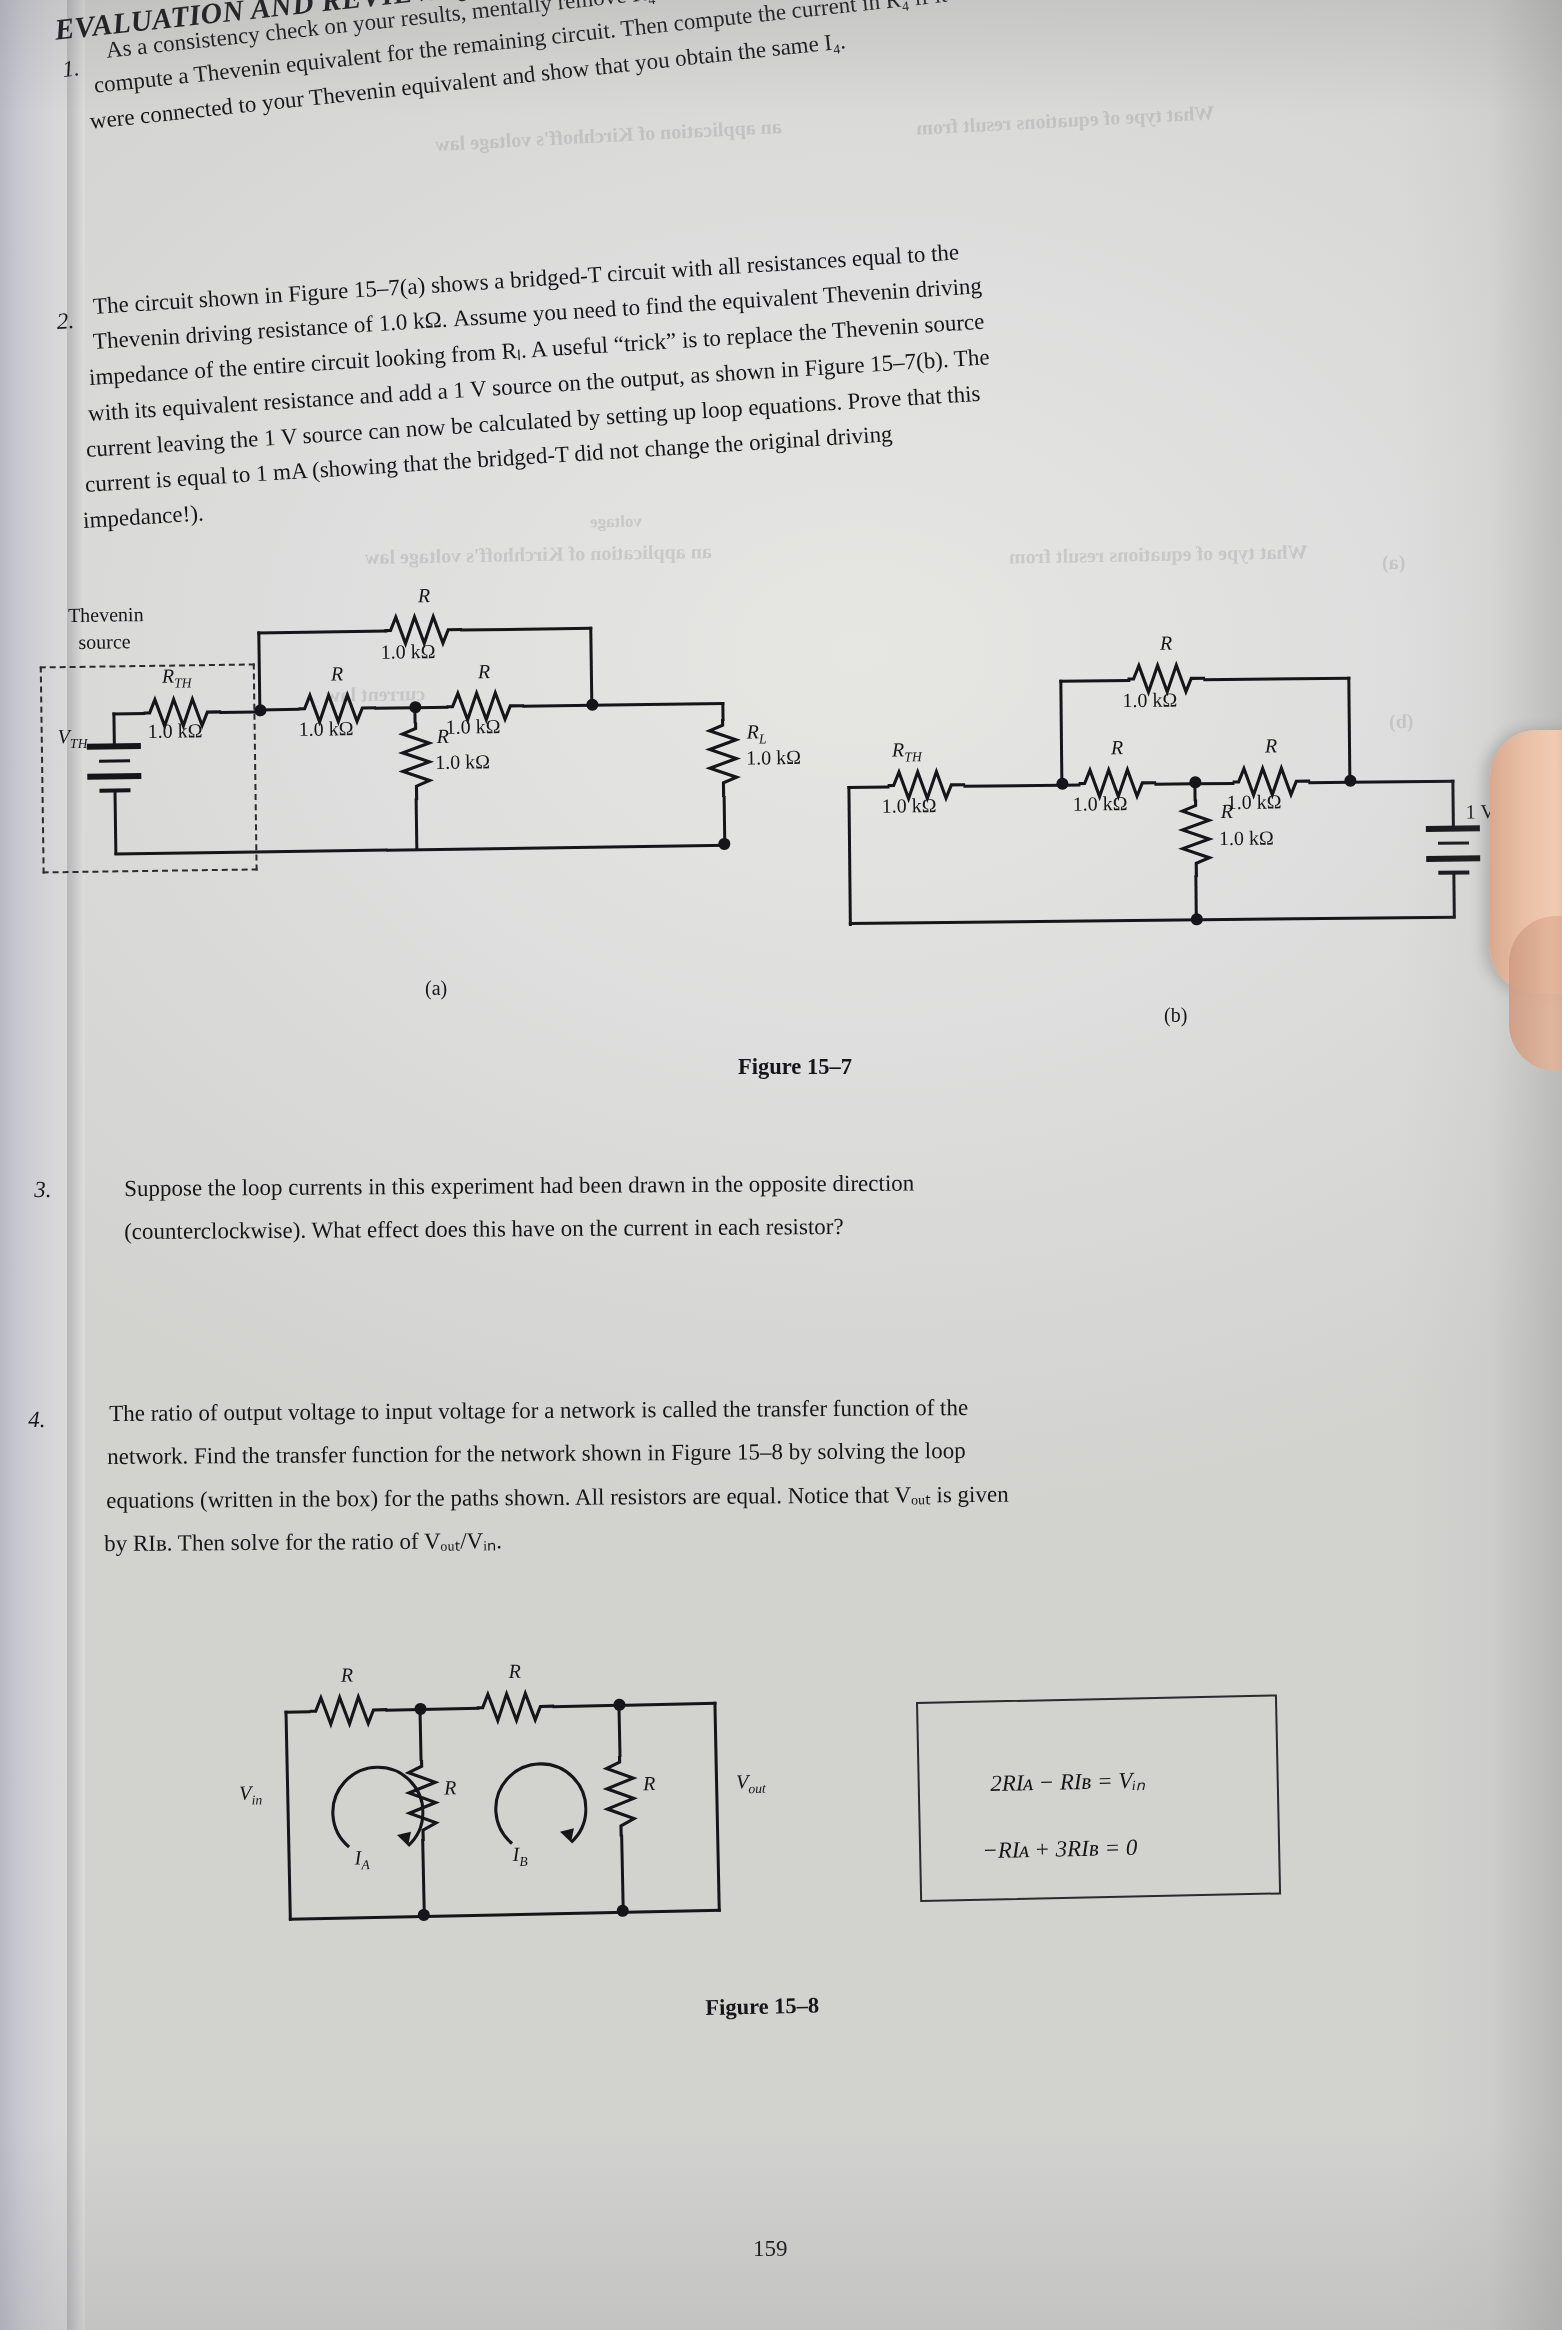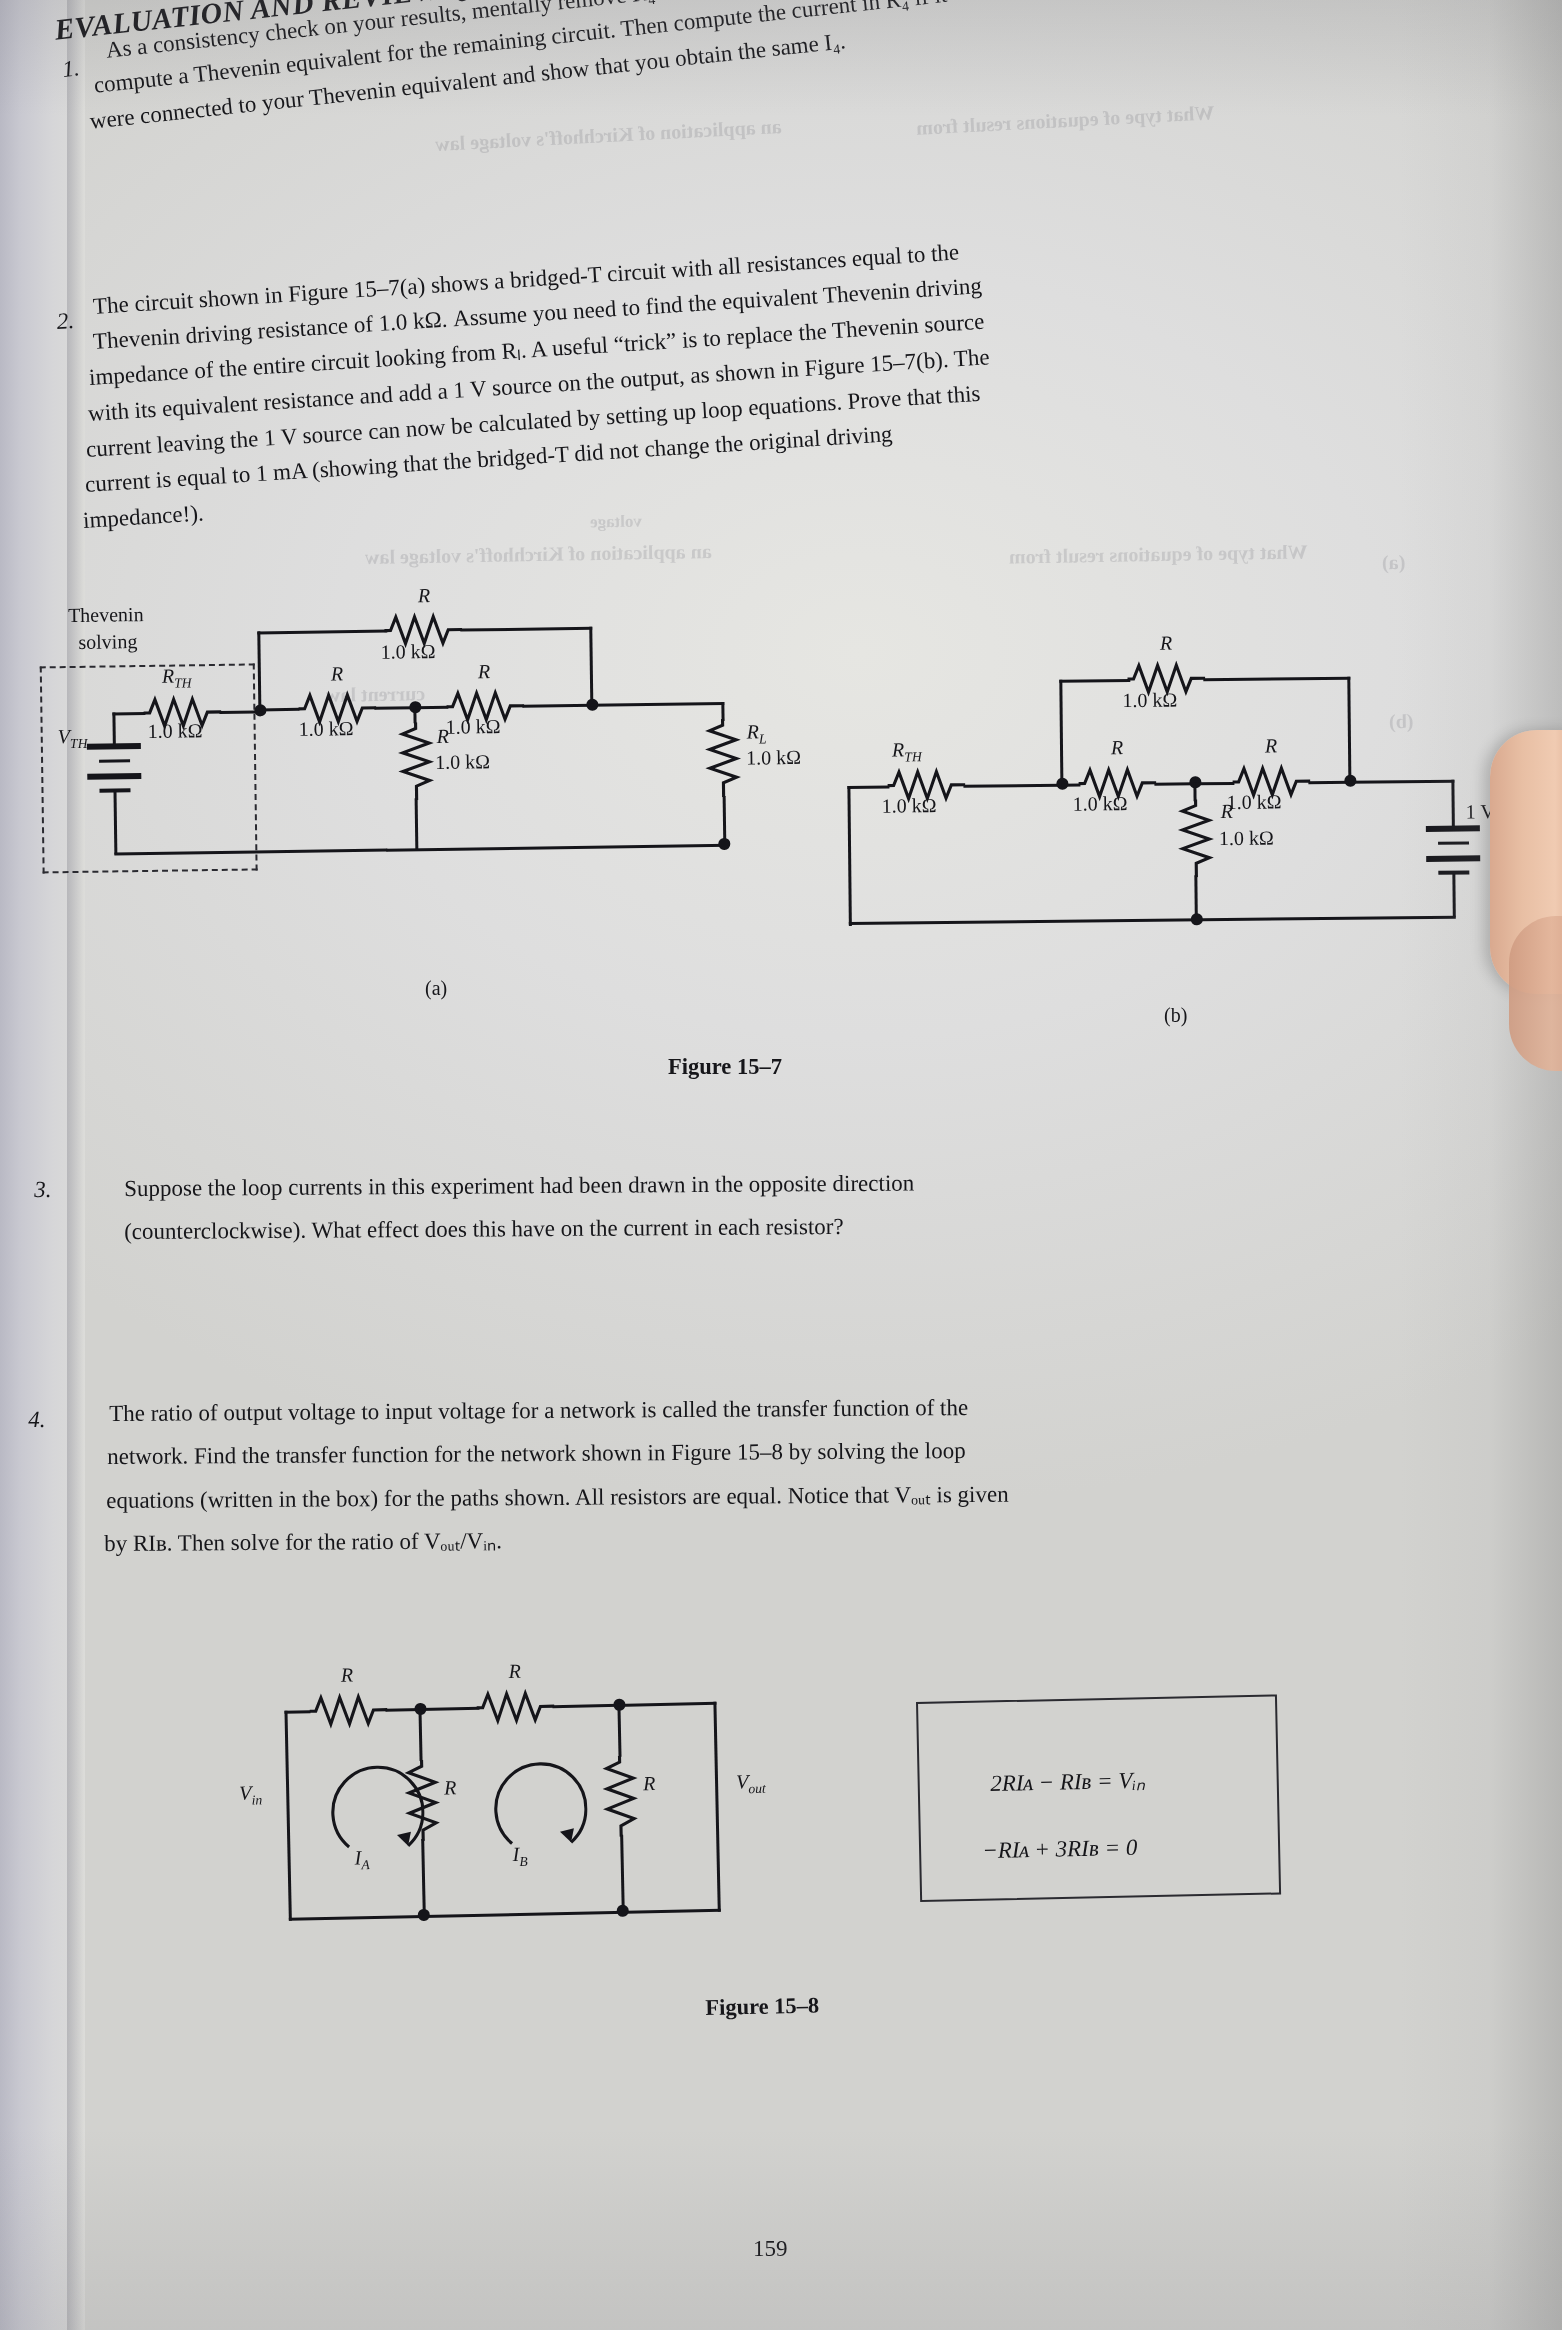--- a/index.html
+++ b/index.html
@@ -191,21 +191,21 @@
   <div class="qbody rot2" style="left:87px; top:396px;">with its equivalent resistance and add a 1 V source on the output, as shown in Figure 15–7(b). The</div>
   <div class="qbody rot2" style="left:85px; top:432px;">current leaving the 1 V source can now be calculated by setting up loop equations. Prove that this</div>
   <div class="qbody rot2" style="left:84px; top:467px;">current is equal to 1 mA (showing that the bridged-T did not change the original driving</div>
   <div class="qbody rot2" style="left:82px; top:503px;">impedance!).</div>
 
   <div style="position:absolute; left:0px; top:613px; width:784px; height:326px; transform:rotate(-0.8deg); transform-origin:left top;">
 
     <div class="dashbox" style="left:39px; top:54px; width:211px; height:203px;"></div>
 
     <div class="lbl" style="left:68px; top:-7.8px;">Thevenin</div>
-    <div class="lbl" style="left:78px; top:19.4px;">solving</div>
+    <div class="lbl" style="left:78px; top:19.4px;">source</div>
 
     <div class="lbl it" style="left:56px; top:113px;">
       <span>V</span><sub>TH</sub>
     </div>
 
     <div class="battery" style="left:85px; top:132px;">
       <div class="batt-line" style="left:0px;  top:0px;  width:54px; height:6.2px;"></div>
       <div class="batt-line" style="left:12.4px; top:15.5px; width:31px; height:3.9px;"></div>
       <div class="batt-line" style="left:0px;  top:29.5px; width:54px; height:6.2px;"></div>
       <div class="batt-line" style="left:12.4px; top:45px; width:31px; height:3.9px;"></div>
@@ -341,21 +341,21 @@
     <div class="wire wv" style="left:604px; top:228px; height:43px;"></div>
 
     <div class="wire wh" style="left:0px; top:270px; width:607px;"></div>
     <div class="node" style="left:342px; top:265px;"></div>
 
     <div class="wire wv" style="left:0px; top:134px; height:140px;"></div>
   </div>
 
   <div class="subcap" style="left:1164px; top:1004px;">(b)</div>
 
-  <div class="figcap" style="left:668px; top:1054px;">Figure 15–7</div>
+  <div class="figcap" style="left:738px; top:1054px;">Figure 15–7</div>
 
   <div class="qnum rot4" style="left:34px; top:1177px;">3.</div>
   <div class="qbody rot4" style="left:124px; top:1171px;">Suppose the loop currents in this experiment had been drawn in the opposite direction</div>
   <div class="qbody rot4" style="left:124px; top:1214px;">(counterclockwise). What effect does this have on the current in each resistor?</div>
 
   <div class="qnum rot4" style="left:28px; top:1407px;">4.</div>
   <div class="qbody rot4" style="left:109px; top:1396px;">The ratio of output voltage to input voltage for a network is called the transfer function of the</div>
   <div class="qbody rot4" style="left:107px; top:1439px;">network. Find the transfer function for the network shown in Figure 15–8 by solving the loop</div>
   <div class="qbody rot4" style="left:106px; top:1483px;">equations (written in the box) for the paths shown. All resistors are equal. Notice that Vₒᵤₜ is given</div>
   <div class="qbody rot4" style="left:104px; top:1526px;">by RIʙ. Then solve for the ratio of Vₒᵤₜ/Vᵢₙ.</div>

